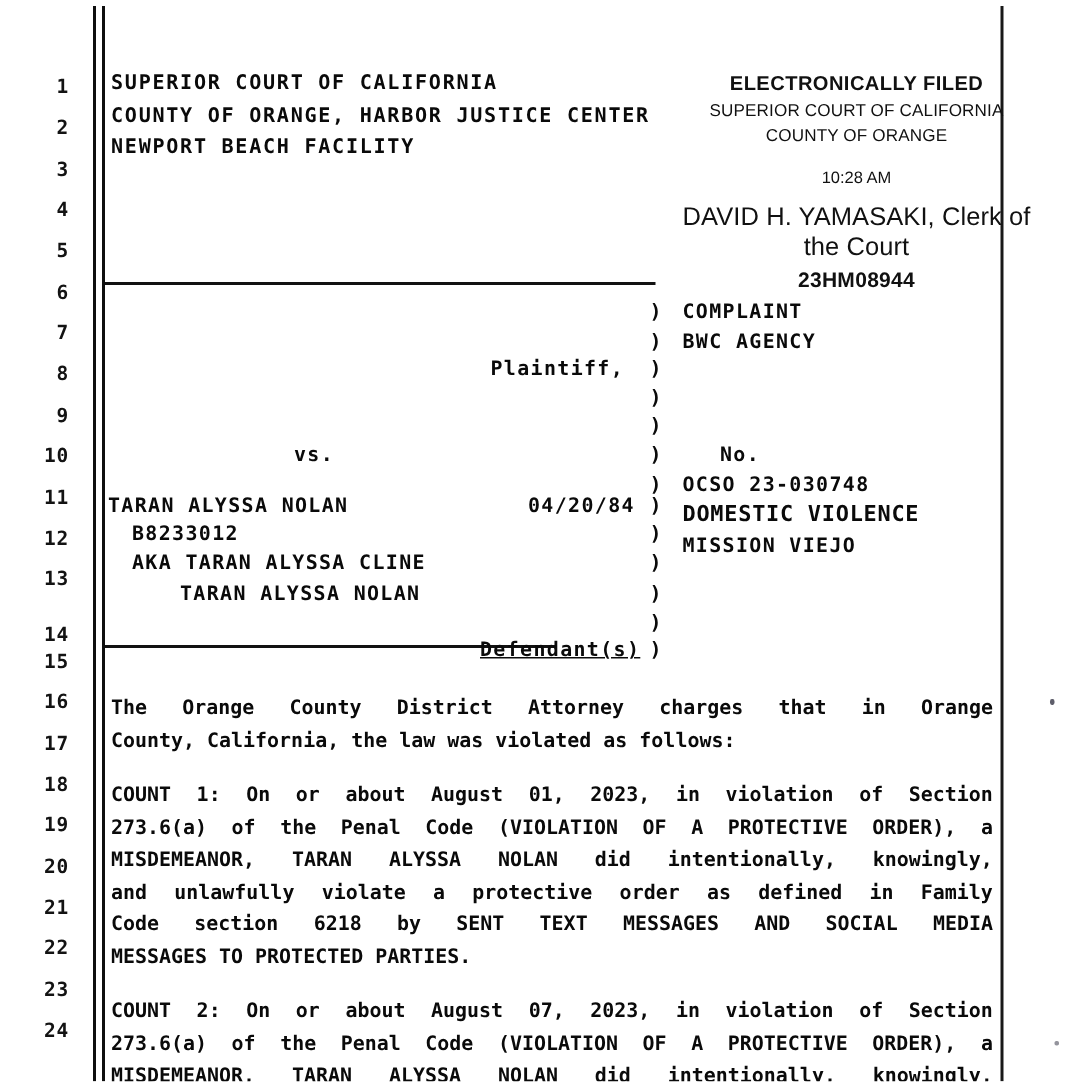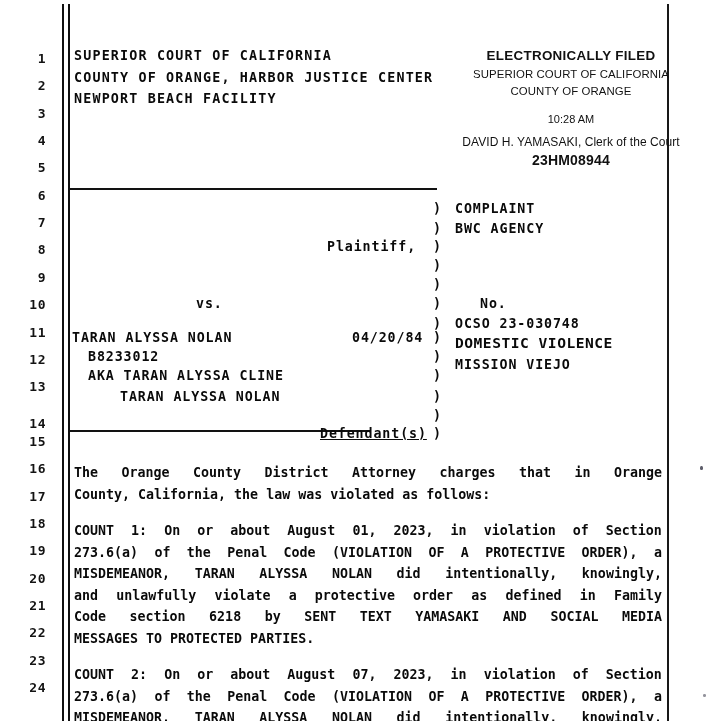--- a/index.html
+++ b/index.html
@@ -99,21 +99,21 @@
     line-height: 1.35;
     margin-top: 2px;
   }
   #filing-stamp .stamp-gap { height: 12px; }
   #filing-stamp .stamp-date {
     font-size: 11px;
     font-weight: 400;
     line-height: 1.35;
   }
   #filing-stamp .stamp-clerk {
-    font-size: 12px;
+    font-size: 17px;
     font-weight: 400;
     margin-top: 9px;
     letter-spacing: 0.05px;
   }
   #filing-stamp .stamp-case {
     font-size: 14px;
     font-weight: 700;
     margin-top: 3px;
     letter-spacing: 0.2px;
   }
@@ -314,21 +314,21 @@
         <span>in</span>
         <span>Family</span>
       </div>
       <div class="body-line body-justified" style="top: 610px;">
         <span>Code</span>
         <span>section</span>
         <span>6218</span>
         <span>by</span>
         <span>SENT</span>
         <span>TEXT</span>
-        <span>YAMASAKI</span>
+        <span>MESSAGES</span>
         <span>AND</span>
         <span>SOCIAL</span>
         <span>MEDIA</span>
       </div>
       <div class="body-line" style="top: 631.5px;">MESSAGES TO PROTECTED PARTIES.</div>
       <div class="body-line body-justified" style="top: 668px;">
         <span>COUNT</span>
         <span>2:</span>
         <span>On</span>
         <span>or</span>

